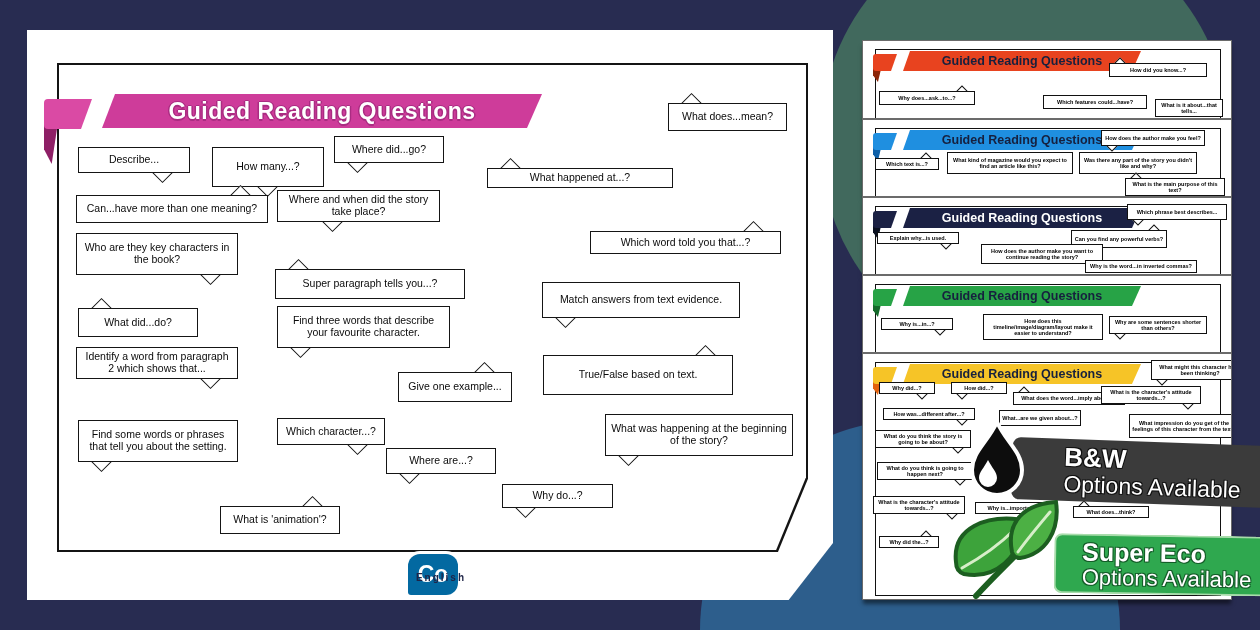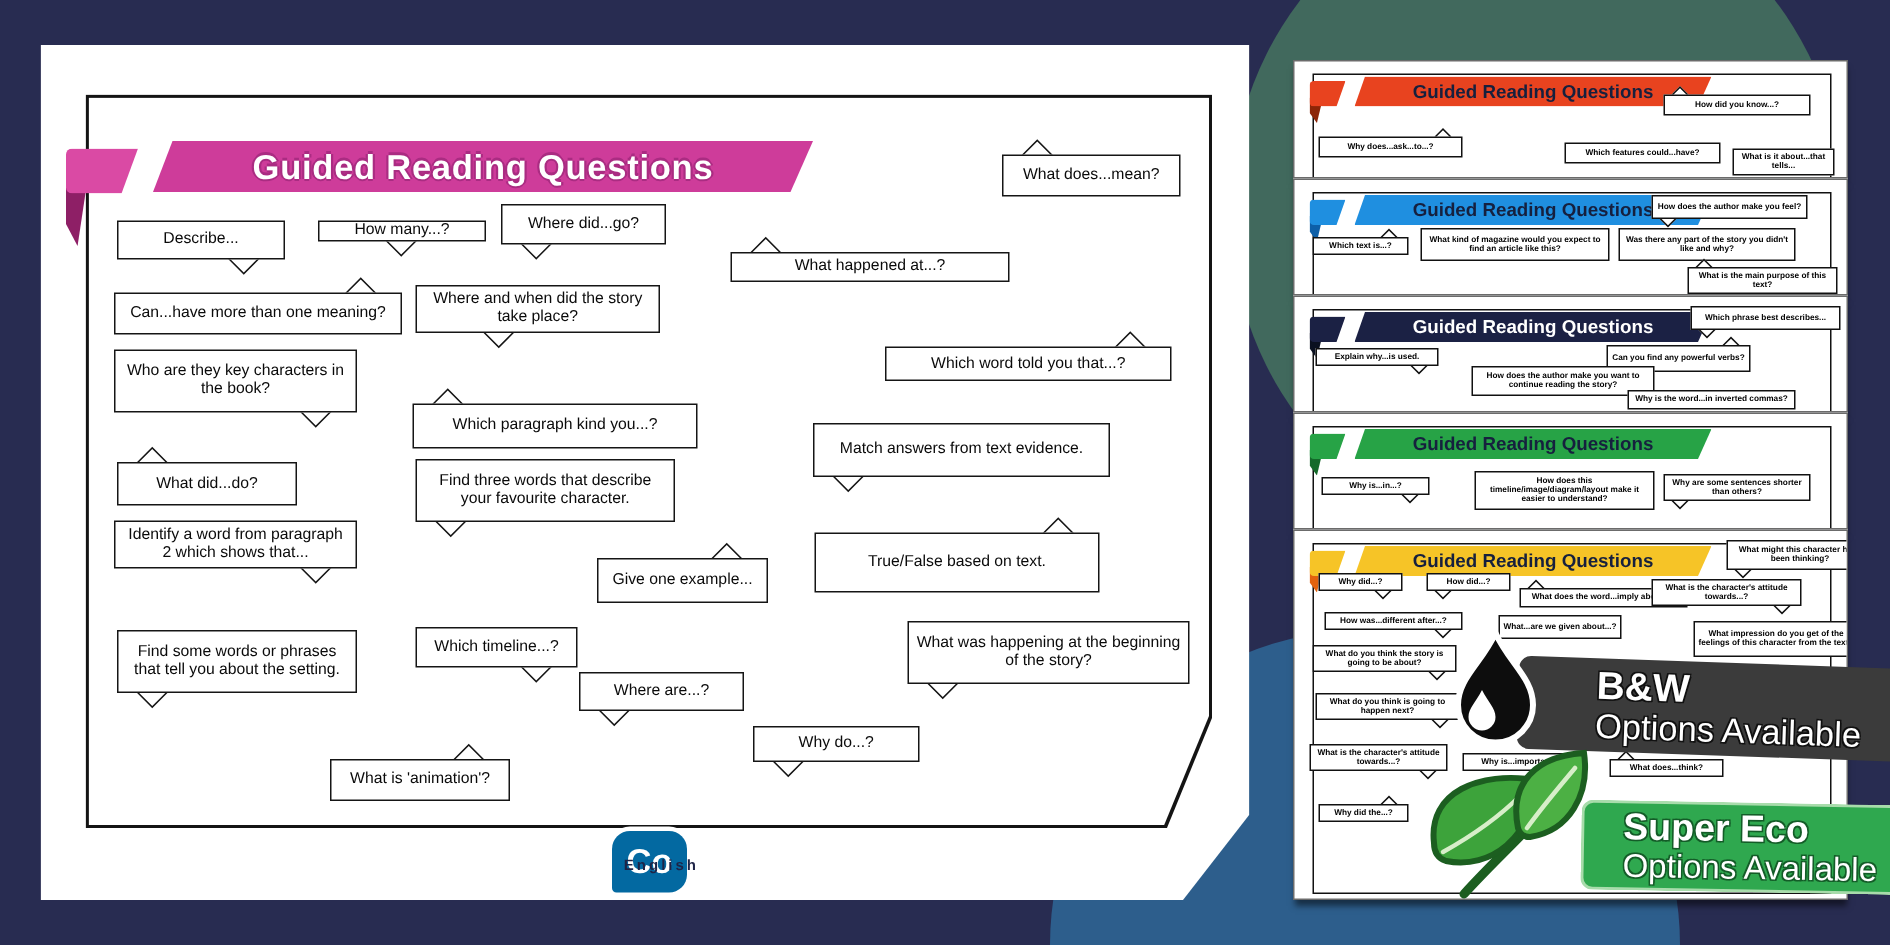--- a/index.html
+++ b/index.html
@@ -97,21 +97,21 @@
   <div class="banner">
     <i class="bn-fold"></i>
     <i class="bn-tab"></i>
     <div class="bn-bar">Guided Reading Questions</div>
   </div>
 
   <div class="bubble" style="left:78px;top:147px;width:112px;height:26px">
       <i class="tail t-br"></i>
       <span class="bx">Describe...</span>
     </div>
-  <div class="bubble" style="left:212px;top:147px;width:112px;height:14px">
+  <div class="bubble" style="left:212px;top:147px;width:112px;height:40px">
       <i class="tail t-b"></i>
       <span class="bx">How many...?</span>
     </div>
   <div class="bubble" style="left:334px;top:136px;width:110px;height:27px">
       <i class="tail t-bl"></i>
       <span class="bx">Where did...go?</span>
     </div>
   <div class="bubble" style="left:668px;top:103px;width:119px;height:28px">
       <i class="tail t-tl"></i>
       <span class="bx">What does...mean?</span>
@@ -131,21 +131,21 @@
   <div class="bubble" style="left:76px;top:233px;width:162px;height:42px">
       <i class="tail t-br"></i>
       <span class="bx">Who are they key characters in the book?</span>
     </div>
   <div class="bubble" style="left:590px;top:231px;width:191px;height:23px">
       <i class="tail t-tr"></i>
       <span class="bx">Which word told you that...?</span>
     </div>
   <div class="bubble" style="left:275px;top:269px;width:190px;height:30px">
       <i class="tail t-tl"></i>
-      <span class="bx">Which paragraph kind you...?</span>
+      <span class="bx">Super paragraph tells you...?</span>
     </div>
   <div class="bubble" style="left:542px;top:282px;width:198px;height:36px">
       <i class="tail t-bl"></i>
       <span class="bx">Match answers from text evidence.</span>
     </div>
   <div class="bubble" style="left:78px;top:308px;width:120px;height:29px">
       <i class="tail t-tl"></i>
       <span class="bx">What did...do?</span>
     </div>
   <div class="bubble" style="left:277px;top:306px;width:173px;height:42px">
@@ -167,21 +167,21 @@
   <div class="bubble" style="left:605px;top:414px;width:188px;height:42px">
       <i class="tail t-bl"></i>
       <span class="bx">What was happening at the beginning of the story?</span>
     </div>
   <div class="bubble" style="left:78px;top:420px;width:160px;height:42px">
       <i class="tail t-bl"></i>
       <span class="bx">Find some words or phrases that tell you about the setting.</span>
     </div>
   <div class="bubble" style="left:277px;top:418px;width:108px;height:27px">
       <i class="tail t-br"></i>
-      <span class="bx">Which timeline...?</span>
+      <span class="bx">Which character...?</span>
     </div>
   <div class="bubble" style="left:386px;top:448px;width:110px;height:26px">
       <i class="tail t-bl"></i>
       <span class="bx">Where are...?</span>
     </div>
   <div class="bubble" style="left:502px;top:484px;width:111px;height:24px">
       <i class="tail t-bl"></i>
       <span class="bx">Why do...?</span>
     </div>
   <div class="bubble" style="left:220px;top:506px;width:120px;height:28px">

